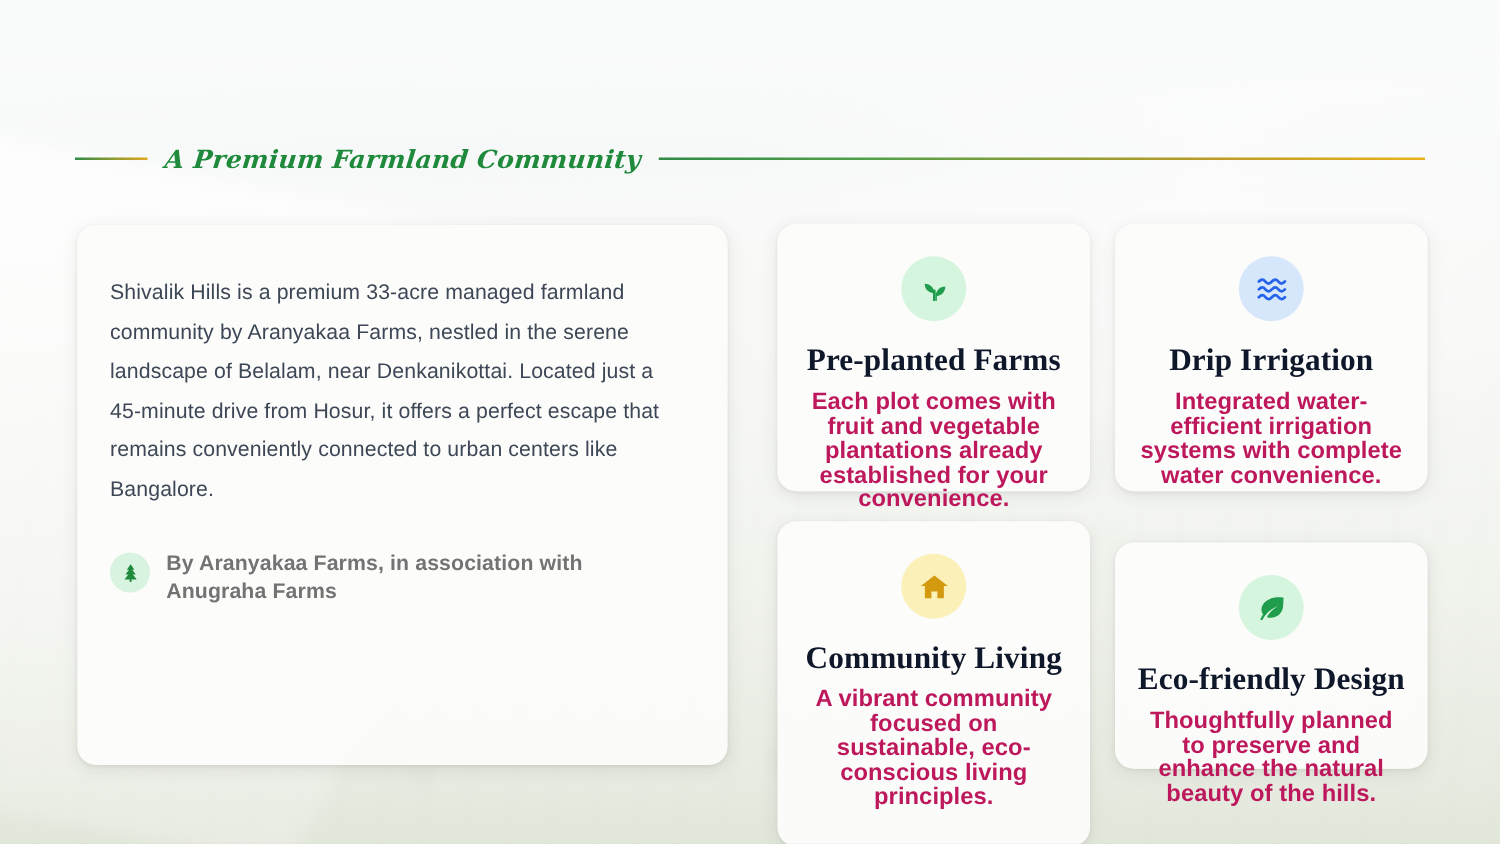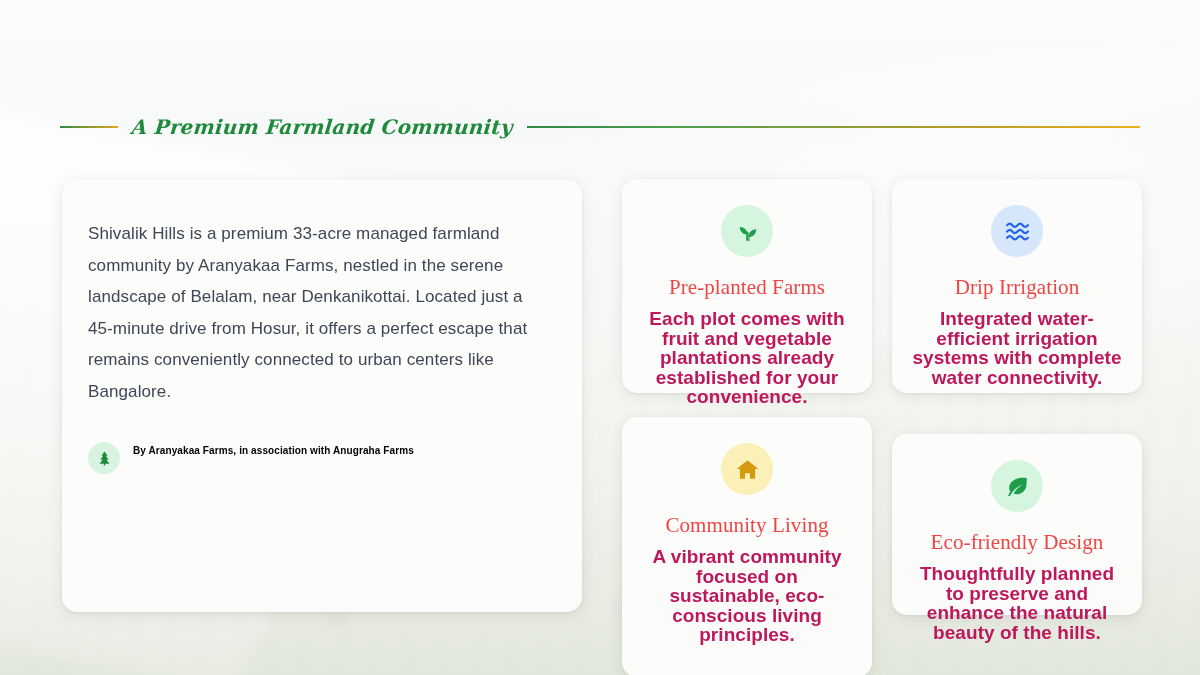--- a/index.html
+++ b/index.html
@@ -126,39 +126,39 @@
     display:flex; align-items:flex-start; gap:13px;
     margin-top:33px;
   }
   .credit-badge {
     flex:none; width:32px; height:32px; border-radius:50%;
     background:#d8f3df;
     display:flex; align-items:center; justify-content:center;
     margin-top:2px;
   }
   .credit-text {
-    font-size:10px; line-height:22px; font-weight:700;
-    color:#000000; letter-spacing:.1px; max-width:400px;
+    font-size:17px; line-height:22px; font-weight:700;
+    color:#737373; letter-spacing:.1px; max-width:400px;
   }
 
   .feat { width:250px; padding:26px 18px 20px; text-align:center; }
   #feat-0 { left:622px; top:179px;  height:214px; }
   #feat-1 { left:892px; top:179px;  height:214px; }
   #feat-2 { left:622px; top:417px;  height:260px; }
   #feat-3 { left:892px; top:434px;  height:181px; }
 
   .feat-icon {
     width:52px; height:52px; border-radius:50%;
     margin:0 auto 18px;
     display:flex; align-items:center; justify-content:center;
   }
   .feat-title {
     font-family:"Liberation Serif", serif;
-    font-size:21px; font-weight:400;
-    color:#ef4444; margin-bottom:9px;
+    font-size:25px; font-weight:700;
+    color:#0f172a; margin-bottom:9px;
     letter-spacing:.1px;
   }
   .feat-desc {
     font-size:19px; line-height:19.5px;
     color:#be185d; letter-spacing:.05px;font-weight:bold;
   }
 </style>
 </head>
 <body>
 
@@ -208,21 +208,21 @@
 
   <div class="card feat" id="feat-1">
     <span class="feat-icon" style="background:#d6e6fb">
       <svg width="25" height="23" viewBox="0 0 24 22" fill="none" stroke="#2563eb" stroke-width="2.1" stroke-linecap="round" aria-hidden="true">
         <path d="M2 5c2-2 3.3-2 5 0s3 2 5 0 3.3-2 5 0 3 2 5 0"></path>
         <path d="M2 11c2-2 3.3-2 5 0s3 2 5 0 3.3-2 5 0 3 2 5 0"></path>
         <path d="M2 17c2-2 3.3-2 5 0s3 2 5 0 3.3-2 5 0 3 2 5 0"></path>
       </svg>
     </span>
     <div class="feat-title">Drip Irrigation</div>
-    <div class="feat-desc">Integrated water-efficient irrigation systems with complete water connectivity.</div>
+    <div class="feat-desc">Integrated water-efficient irrigation systems with complete water convenience.</div>
   </div>
 
   <div class="card feat" id="feat-2">
     <span class="feat-icon" style="background:#fbf0b8">
       <svg width="25" height="25" viewBox="0 0 24 24" fill="#d49a0f" aria-hidden="true">
         <path d="M12 3.2 1.6 11.4h3.1V20.8h5.0v-5.2h4.6v5.2h5.0V11.4h3.1L12 3.2z"></path>
       </svg>
     </span>
     <div class="feat-title">Community Living</div>
     <div class="feat-desc">A vibrant community focused on sustainable, eco-conscious living principles.</div>

